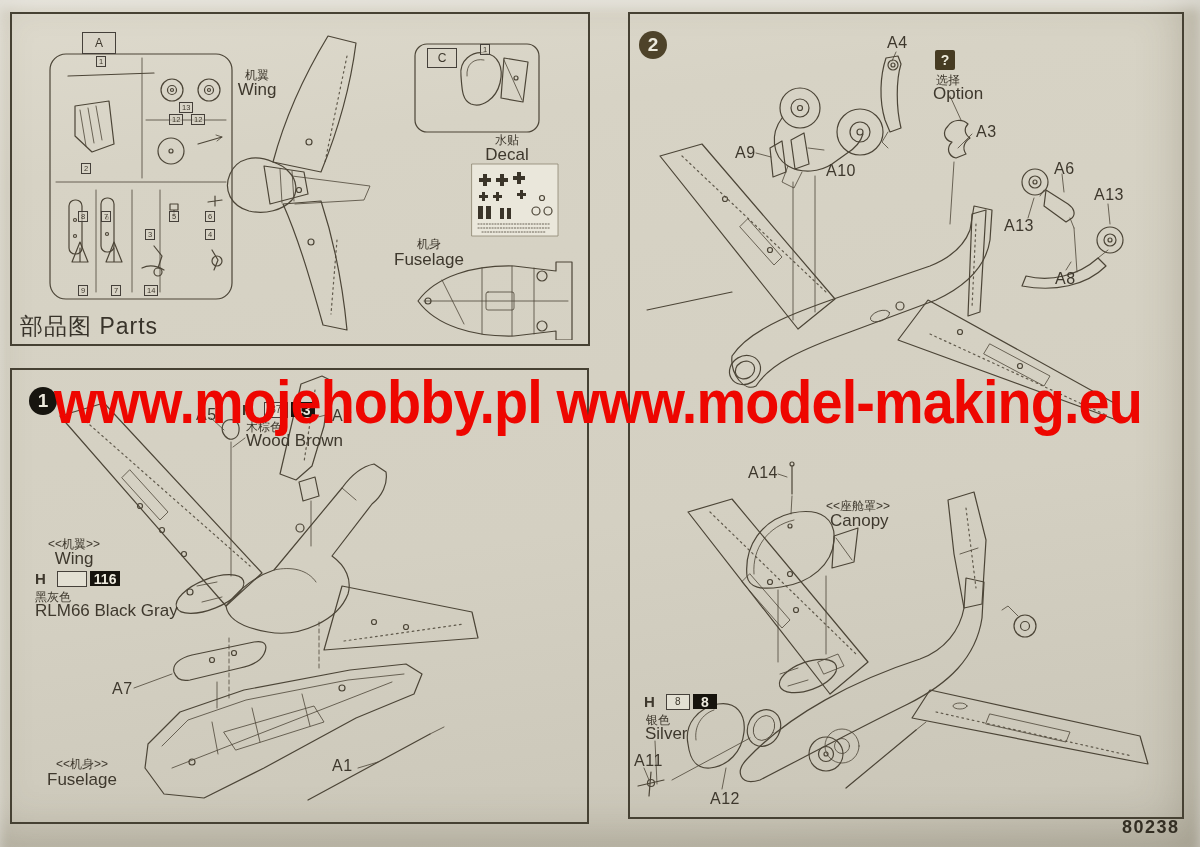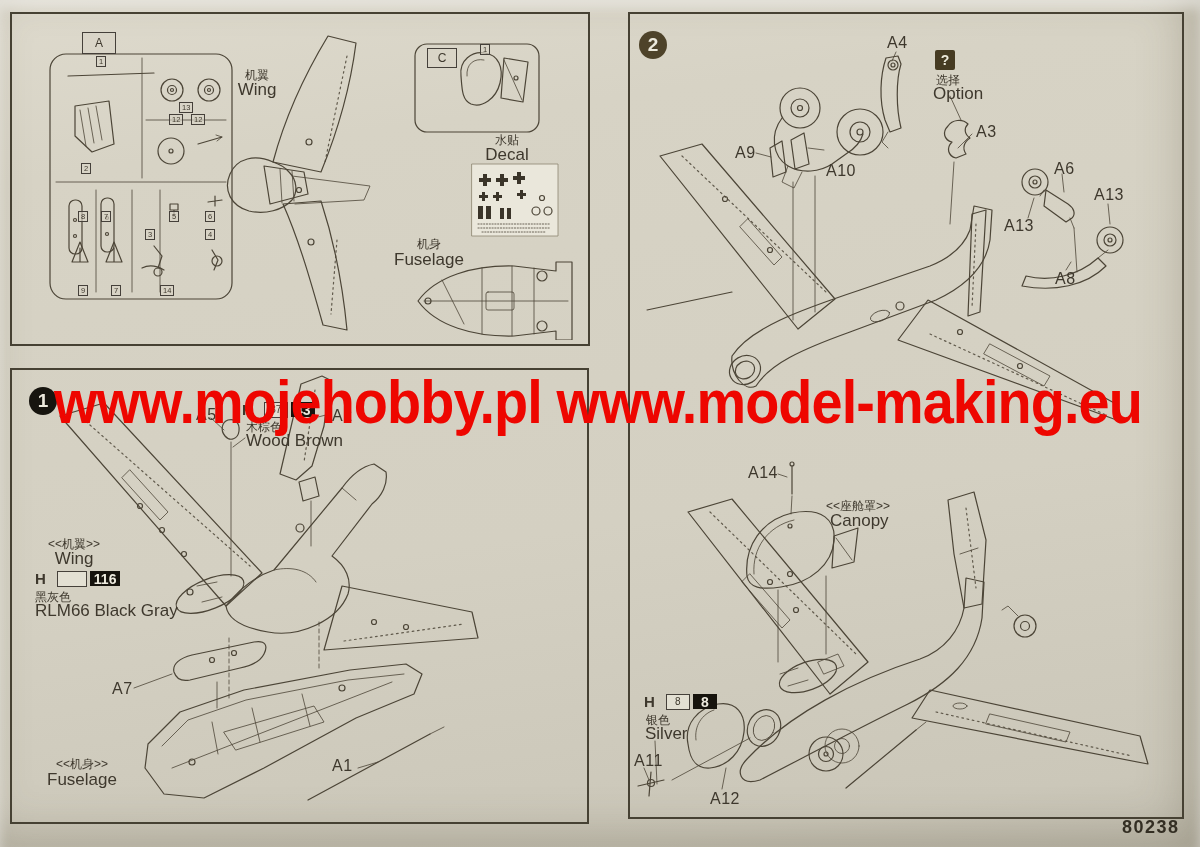--- a/index.html
+++ b/index.html
@@ -132,29 +132,33 @@
     <span class="tag" style="left:179px;top:100px;">12</span>
     <span class="tag" style="left:69px;top:149px;">2</span>
     <span class="tag" style="left:66px;top:197px;">8</span>
     <span class="tag" style="left:89px;top:197px;">7</span>
     <span class="tag" style="left:157px;top:197px;">5</span>
     <span class="tag" style="left:193px;top:197px;">6</span>
     <span class="tag" style="left:133px;top:215px;">3</span>
     <span class="tag" style="left:193px;top:215px;">4</span>
     <span class="tag" style="left:66px;top:271px;">9</span>
     <span class="tag" style="left:99px;top:271px;">7</span>
-    <span class="tag" style="left:132px;top:271px;margin-left:16px;">14</span>
+    <span class="tag" style="left:132px;top:271px;">14</span>
     <span class="tag sprue-tag" style="left:415px;top:34px;width:28px;line-height:18px;">C</span>
     <span class="tag" style="left:468px;top:30px;">1</span>
     <div class="lbl cjk ctr" style="left:212px;top:53px;width:66px;">机翼</div>
     <div class="lbl sub ctr" style="left:212px;top:66px;width:66px;">Wing</div>
     <div class="lbl cjk ctr" style="left:455px;top:118px;width:80px;">水贴</div>
     <div class="lbl sub ctr" style="left:455px;top:131px;width:80px;">Decal</div>
     <div class="lbl cjk ctr" style="left:372px;top:222px;width:90px;">机身</div>
     <div class="lbl sub ctr" style="left:372px;top:236px;width:90px;">Fuselage</div>
+    <div class="panel-title">
+      <span>部品图</span>
+      <span>Parts</span>
+    </div>
   </section>
 
   <section class="panel" id="step1-panel">
     <svg class="art" width="571" height="448" viewBox="0 0 571 448">
       <g>
         <path d="M268,104 L289,14 L310,6 L318,10 L312,56 L300,96 L284,110 Z"></path>
         <line class="hatch" x1="303" y1="20" x2="292" y2="92" stroke-width="6"></line>
         <path d="M287,112 L303,107 L307,126 L291,131 Z"></path>
         <line class="thin" x1="299" y1="131" x2="299" y2="176"></line>
         <path d="M213,66 C208,60 210,52 216,50 C223,48 228,53 227,61 C226,69 218,72 213,66 Z"></path>

